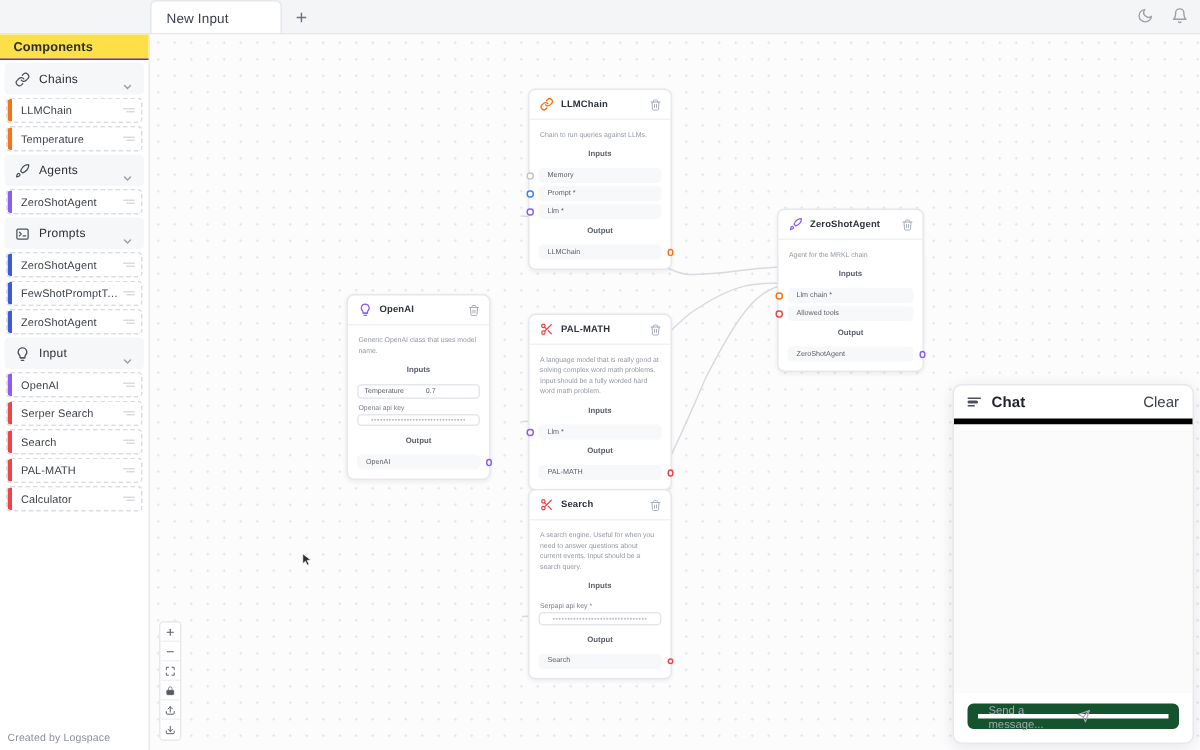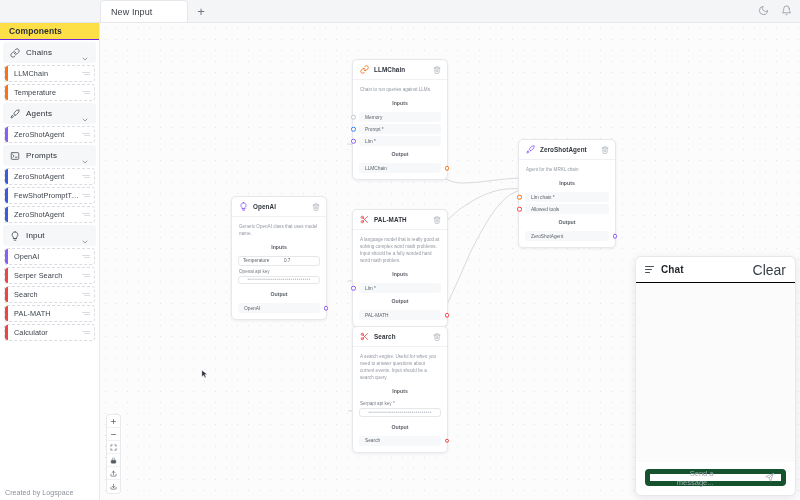--- a/index.html
+++ b/index.html
@@ -148,32 +148,32 @@
   .cursor svg { width:9px; height:12px; }
 
   
   .chat {
     position:absolute; right:4px; bottom:4px; width:161px; height:240px;
     background:#fff; border:1px solid #e7e8ec; border-radius:6px;
     box-shadow: 0 2px 10px rgba(20,25,40,.09); display:flex; flex-direction:column; z-index: 8;
   }
   .chat-head {
     height:26px; display:flex; align-items:center; gap:7px; padding: 0 9px;
-    border-bottom:1px solid #000000;
+    border-bottom:4px solid #000000;
   }
   .chat-menu { width:9px; height:9px; display:flex; flex-direction:column; justify-content:center; gap:1.6px; cursor:pointer; }
   .chat-menu i { display:block; height:1.1px; background:#4b5159; border-radius:1px; }
   .chat-menu i:nth-child(1){width:9px;} .chat-menu i:nth-child(2){width:7px;} .chat-menu i:nth-child(3){width:5px;}
   .chat-title { font-size:10px; font-weight:700; color:#1f2328; flex:1; letter-spacing:.1px; }
-  .chat-clear { font-size:14px; color:#3a3f47; cursor:pointer; }
+  .chat-clear { font-size:10px; color:#3a3f47; cursor:pointer; }
   .chat-body { flex:1; background:#fbfbfc; }
   .chat-foot { padding: 7px 9px 9px; }
   .chat-input {
-    height:17px; border:5px solid #14532d; border-radius:4px; background:#fff;
-    display:flex; align-items:center; padding: 0 7px; gap:4px;text-align:right;
+    height:17px; border:7px solid #14532d; border-radius:4px; background:#fff;
+    display:flex; align-items:center; padding: 0 7px; gap:4px;
   }
   .chat-input span { flex:1; font-size:7.5px; color:#a3a9b1; }
   .send { width:9px; height:9px; color:#9aa0a8; cursor:pointer; }
   .send svg { width:9px; height:9px; }
 </style>
 </head>
 <body>
 
 <div class="app">
 

